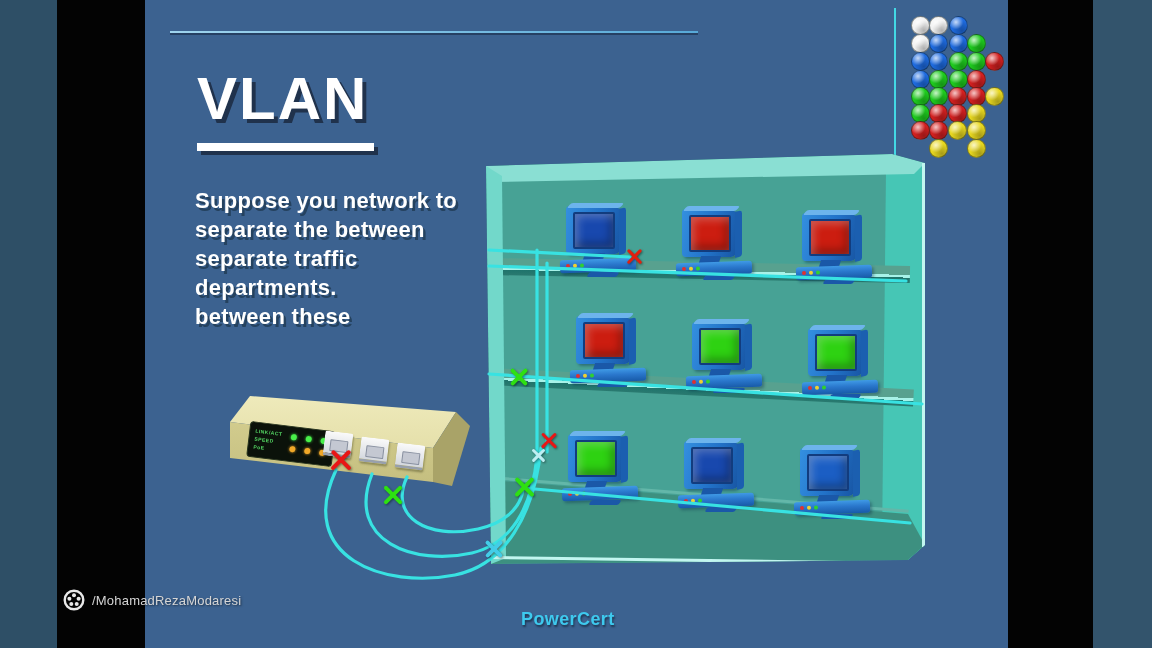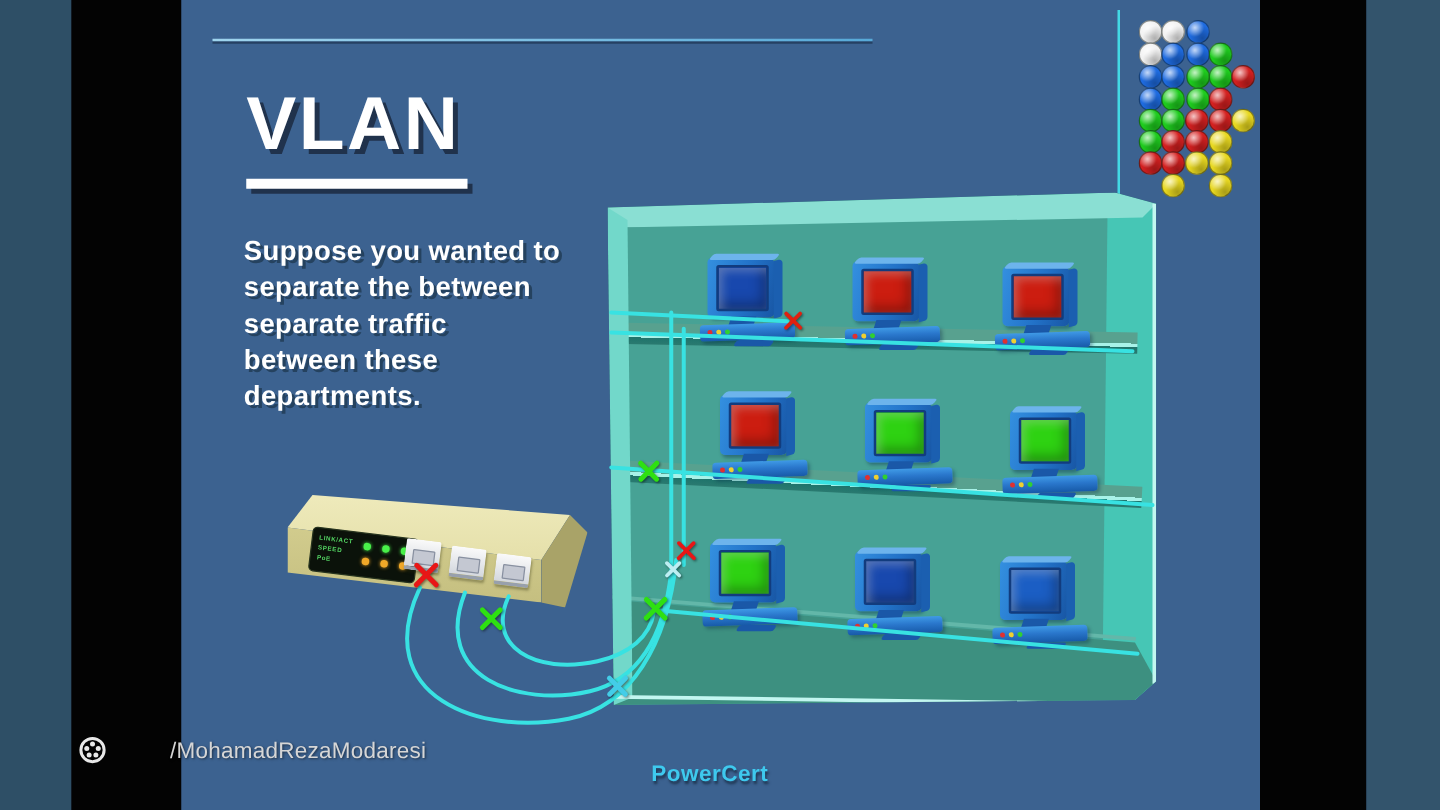--- a/index.html
+++ b/index.html
@@ -107,46 +107,46 @@
   .port.p1{left:100px;top:46px;} .port.p2{left:136px;top:52px;} .port.p3{left:172px;top:58px;}
 
   
   .cables{position:absolute;left:0;top:0;z-index:5;pointer-events:none;}
   .xmark{position:absolute;z-index:6;filter:drop-shadow(1px 1px 1px rgba(0,0,0,.45));}
   .xmark i{position:absolute;left:0;top:42%;width:100%;height:17%;border-radius:2px;display:block;}
   .xmark i.b1{transform:rotate(45deg);} .xmark i.b2{transform:rotate(-45deg);}
 
   
   .watermark{position:absolute;left:62px;top:588px;z-index:4;display:flex;align-items:center;gap:6px;}
-  .watermark .txt{color:#d6d6d6;font-size:18px;letter-spacing:.2px;text-shadow:1px 1px 2px rgba(0,0,0,.5);margin-left:44px;}
+  .watermark .txt{color:#d6d6d6;font-size:13px;letter-spacing:.2px;text-shadow:1px 1px 2px rgba(0,0,0,.5);}
   .footer-brand{position:absolute;left:521px;top:609px;z-index:4;color:#3ec9ee;font-size:18px;
       font-weight:bold;letter-spacing:.4px;text-shadow:1px 2px 2px rgba(10,25,40,.6);}
 </style>
 </head>
 <body>
 
 <div class="stage">
 
   <div class="strip l"></div>
   <div class="bar l"></div>
   <div class="strip r"></div>
   <div class="bar r"></div>
 
   <div class="header-rule"></div>
   <div class="vline"></div>
 
   <div class="title">VLAN</div>
   <div class="title-underline"></div>
 
   <div class="caption">
-    <div>Suppose you wanted to</div>
+    <div>Suppose you network to</div>
     <div>separate the between</div>
     <div>separate traffic</div>
+    <div>departments.</div>
     <div>between these</div>
-    <div>departments.</div>
   </div>
 
   <div class="unit">
     <div class="backwall"></div>
     <div class="rightwall"></div>
     <div class="floor"></div>
     <div class="crease"></div>
     <div class="shelf s1"></div>
     <div class="shelf s2"></div>
     <div class="topface"></div>

